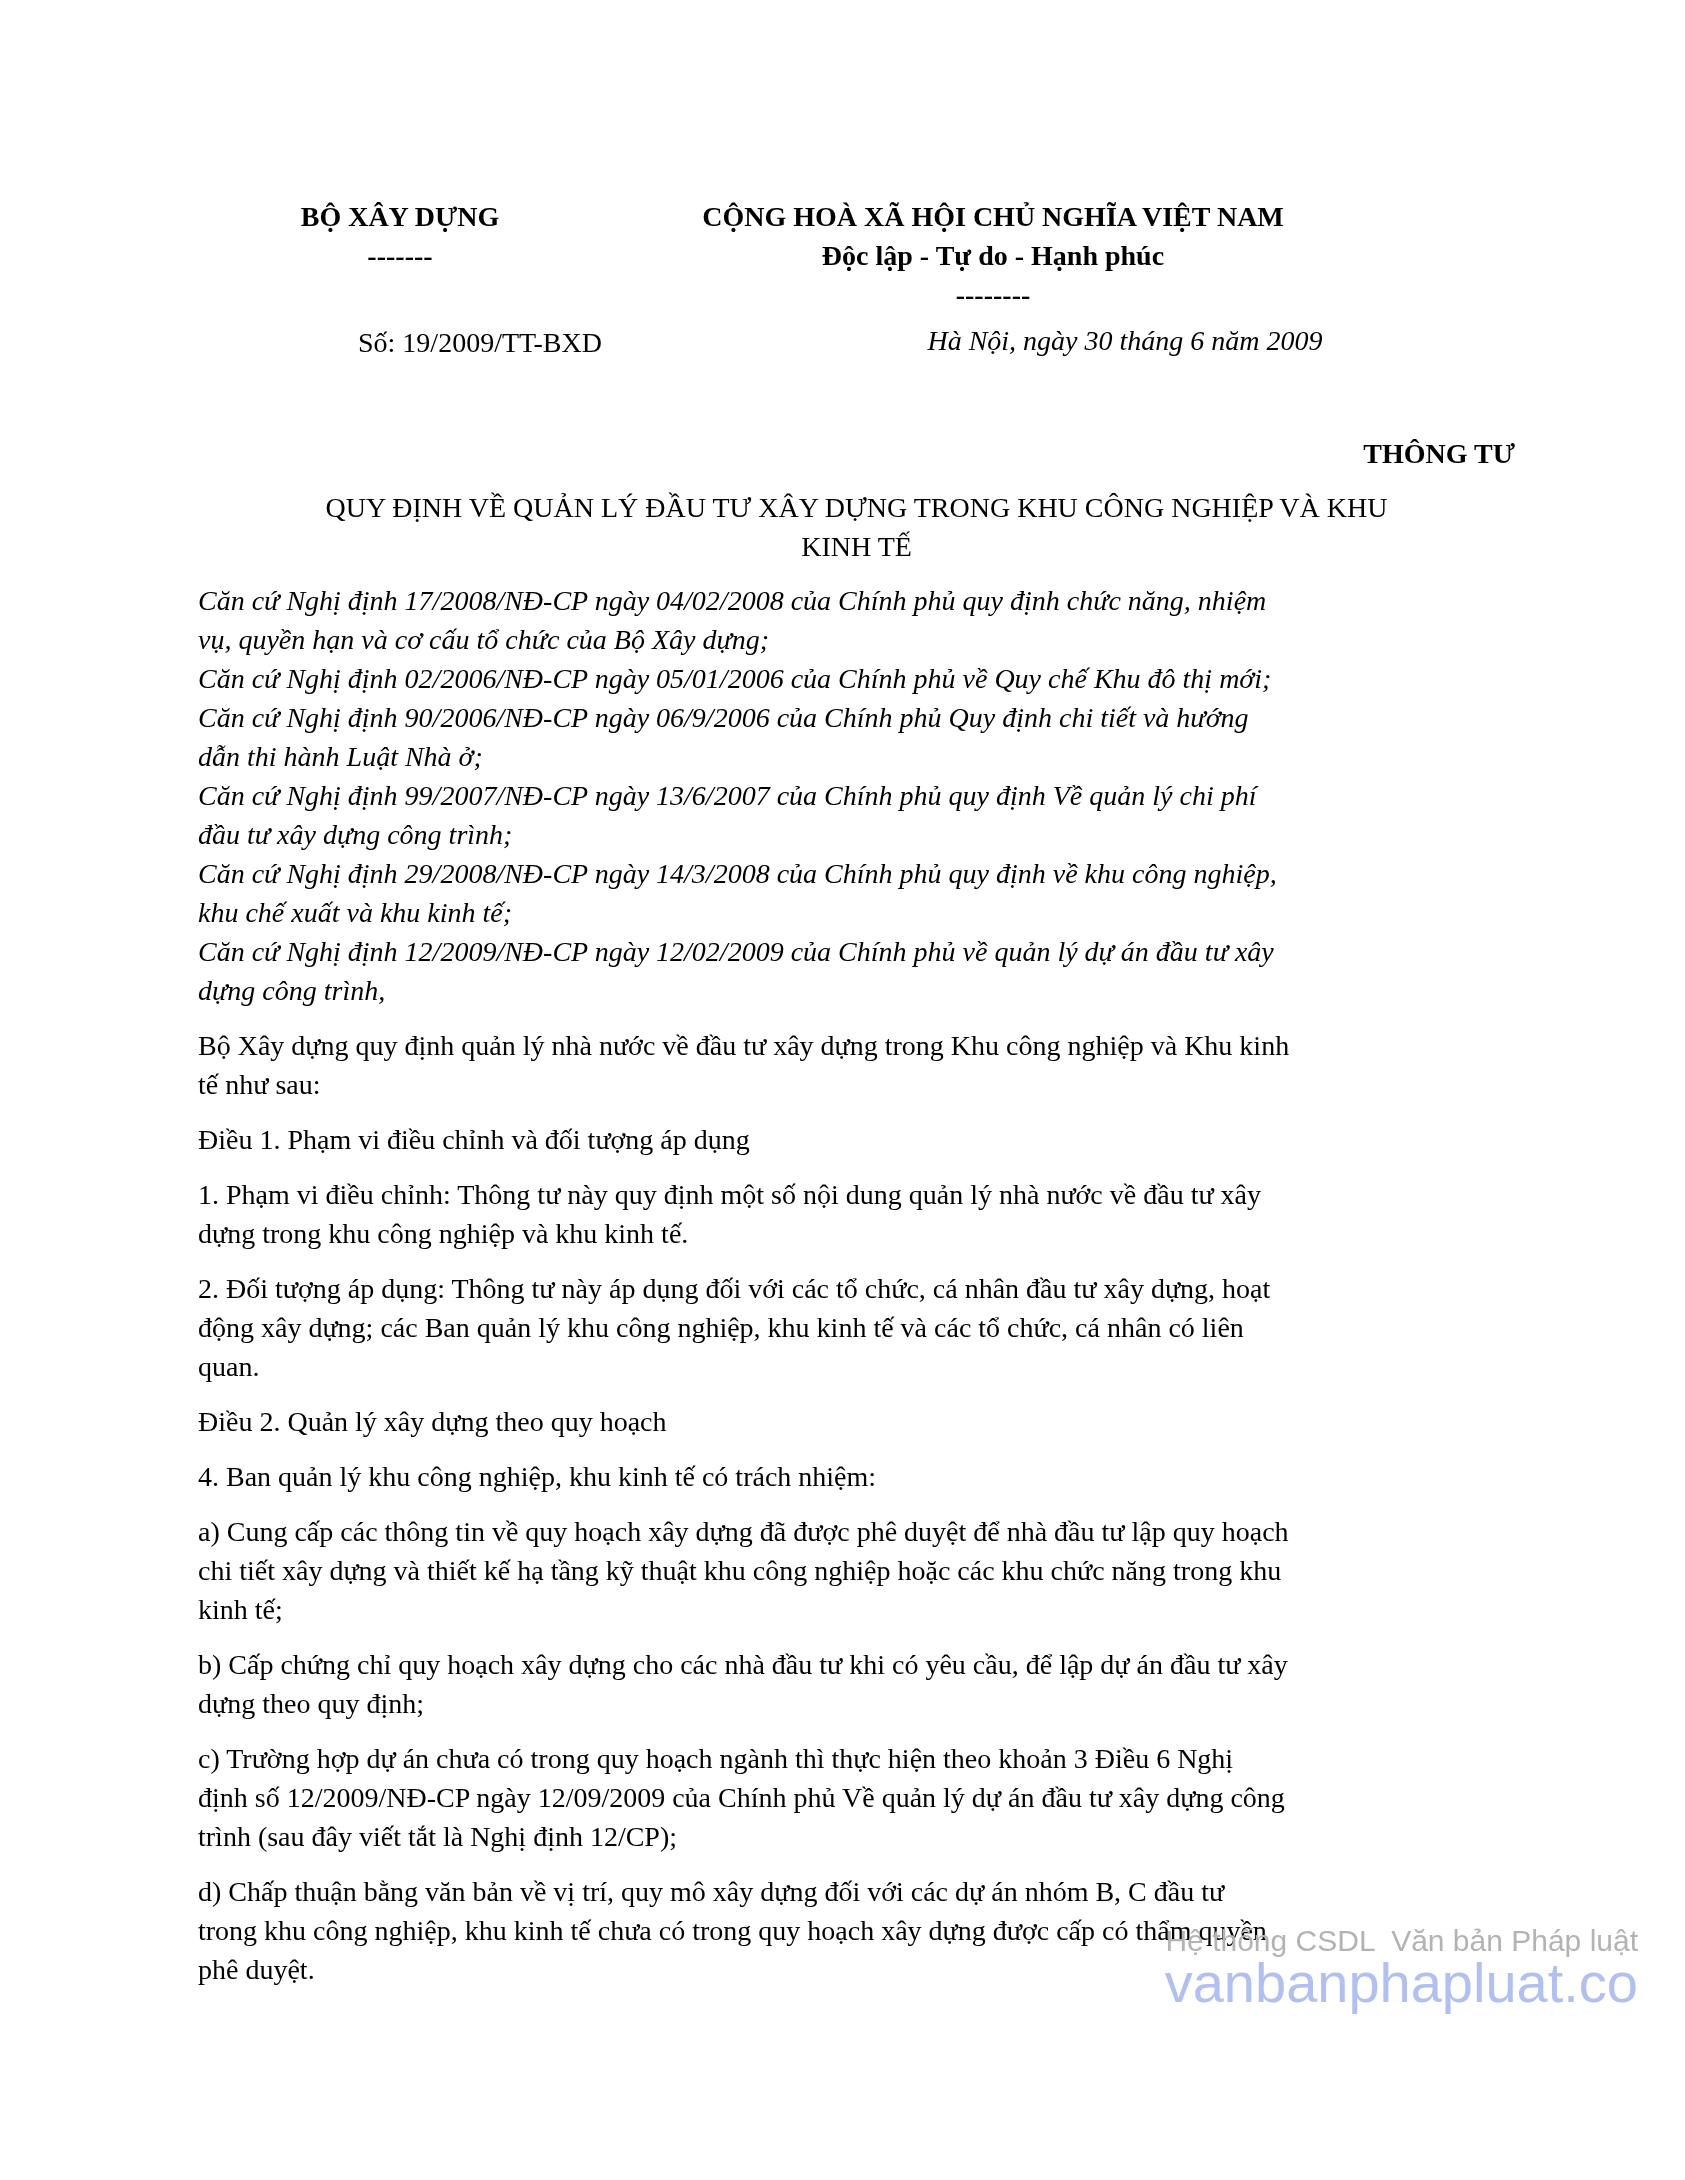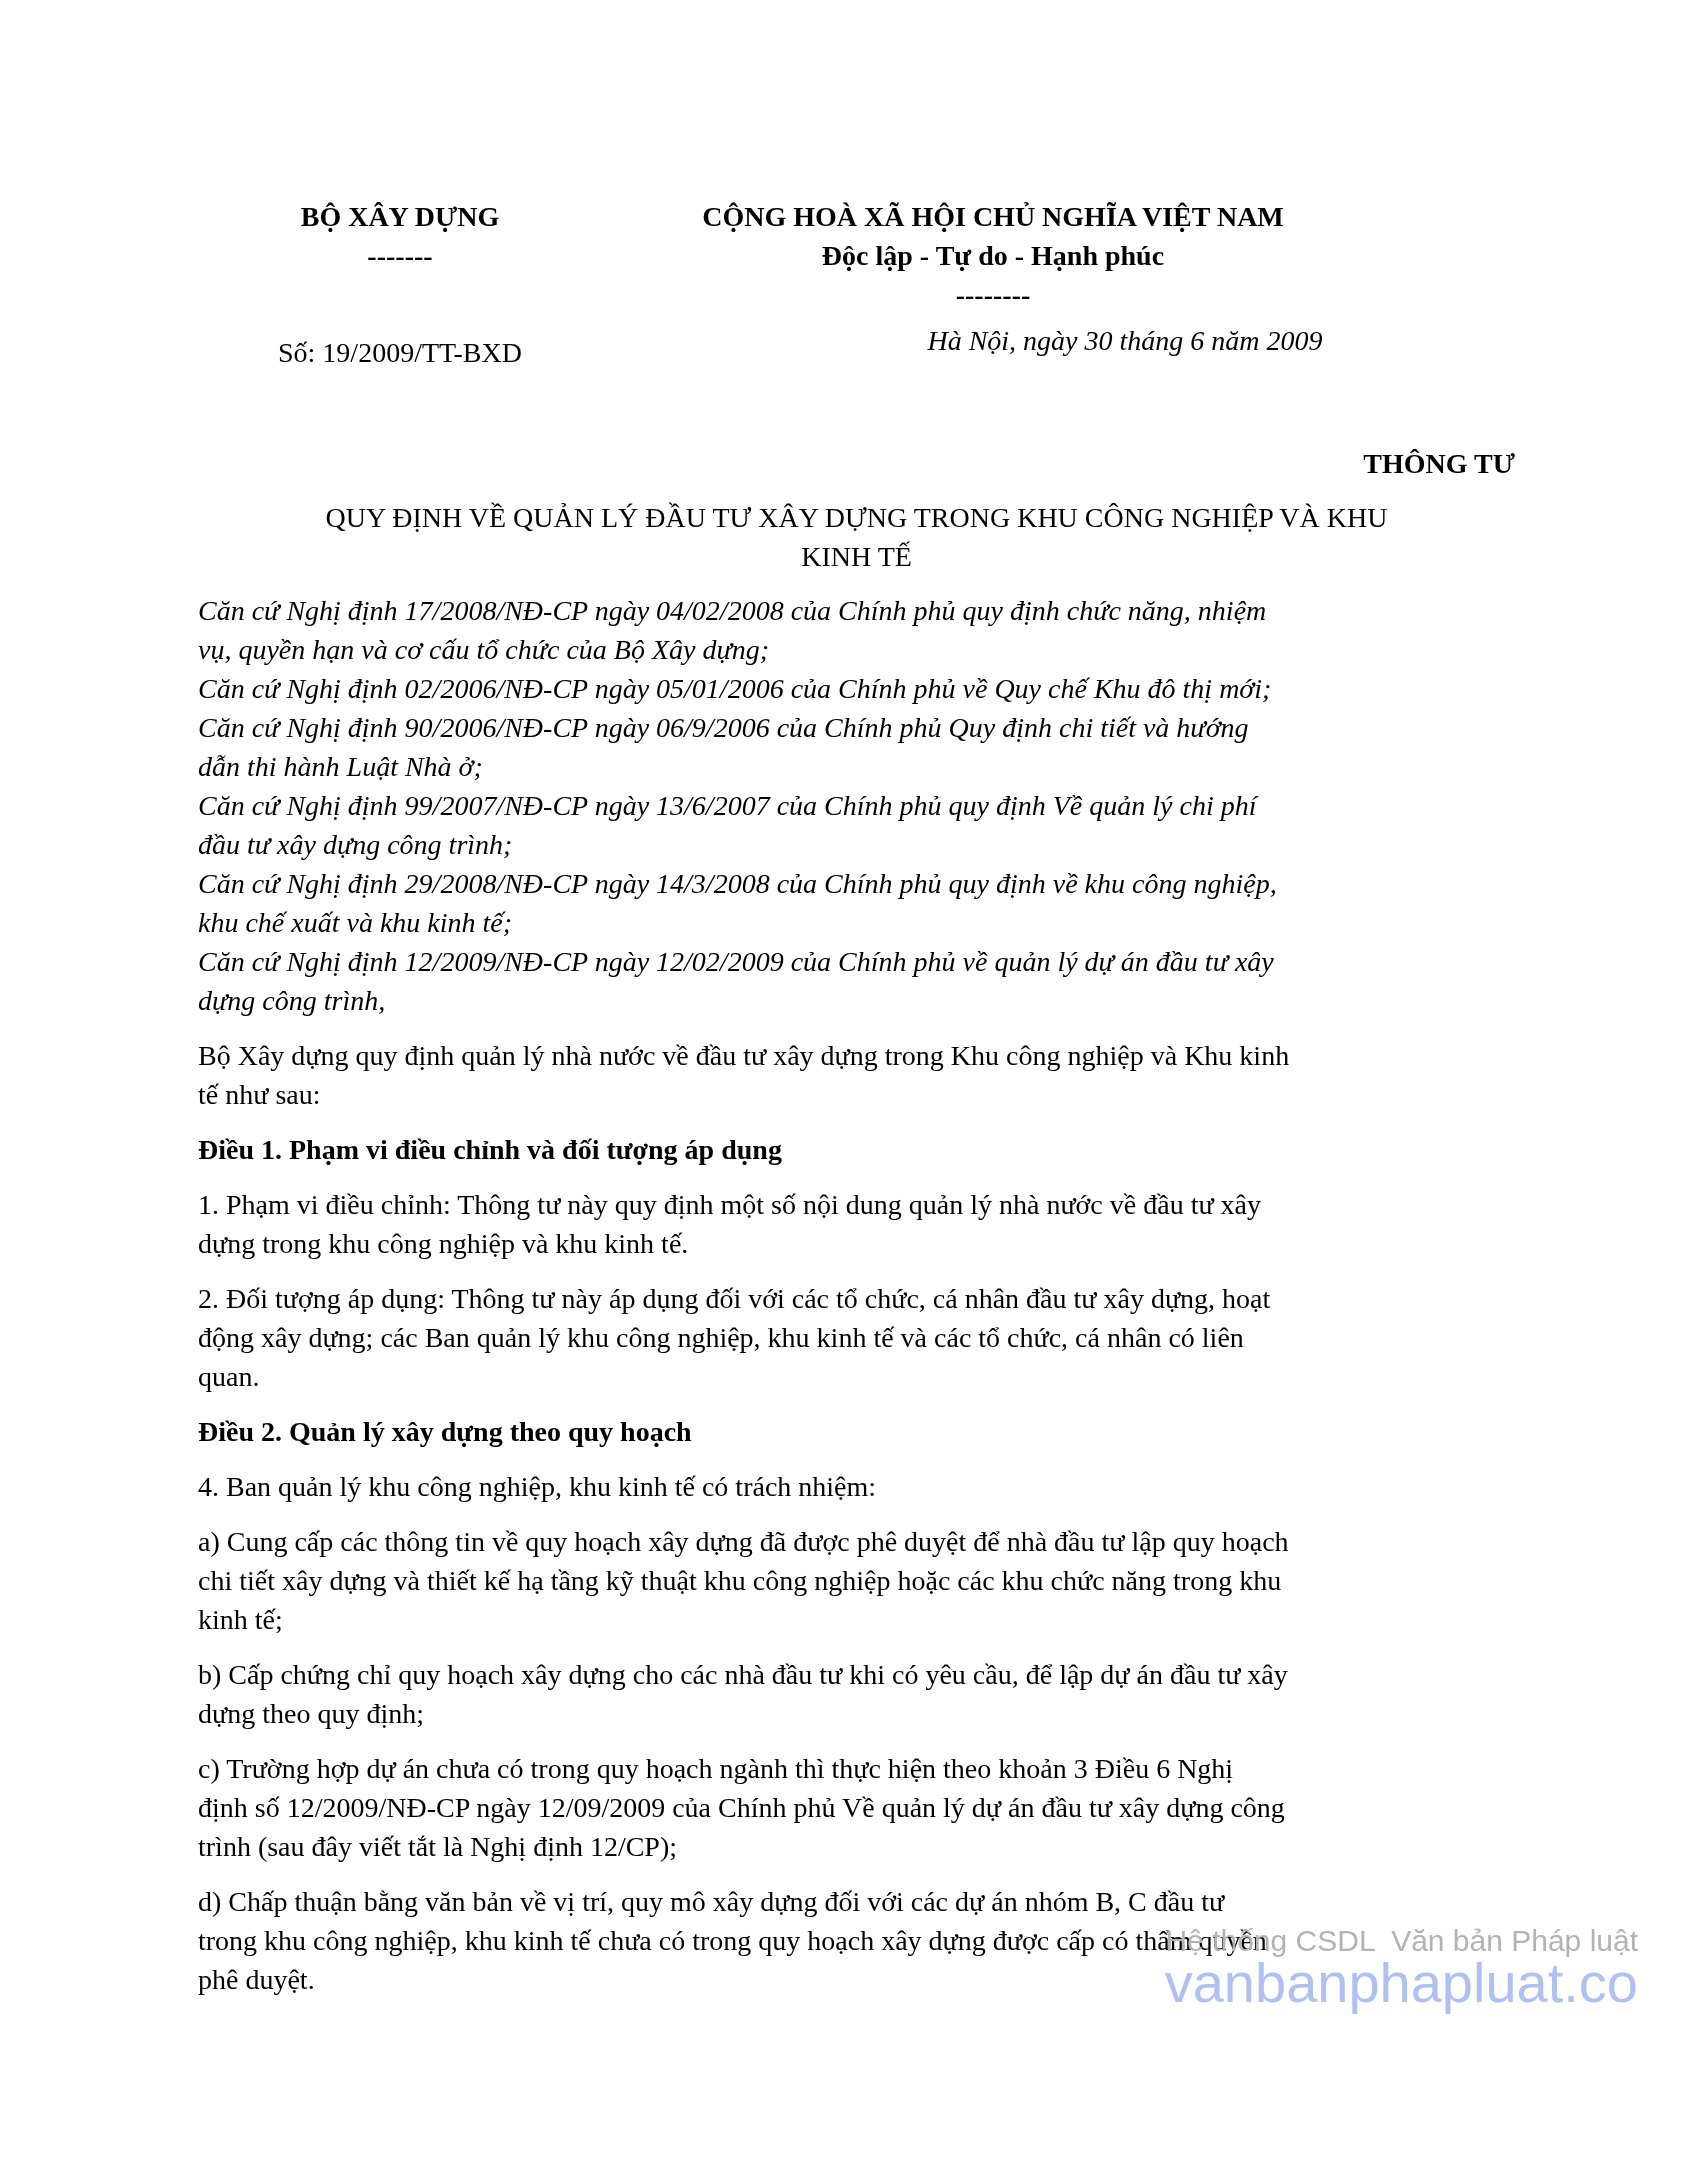--- a/index.html
+++ b/index.html
@@ -31,21 +31,21 @@
     text-align: center;
     flex: none;
   }
   .hdr-right {
     width: 702px;
     margin-left: 40px;
     text-align: center;
     flex: none;
   }
   .spacer-row { height: 39px; }
-  .num-row { margin-top: 19px; }
+  .num-row { margin-top: 9px; text-align: right; }
   .date-row {
     margin-top: 7px;
     position: relative;
     left: 132px;
     font-style: italic;
   }
   .doc-type {
     text-align: right;
     font-weight: bold;
     margin-top: 72px;
@@ -58,21 +58,21 @@
   .preamble { margin-top: 15px; }
   .preamble p {
     margin: 0;
     font-style: italic;
     white-space: pre-line;
   }
   .body-text p {
     margin: 16px 0 0 0;
     white-space: pre-line;
   }
-  .body-text p.article-heading { font-weight: bold; }
+  .body-text p.article-heading { font-weight: normal; }
   .watermark {
     position: absolute;
     top: 1924px;
     right: 47px;
     text-align: right;
     font-family: "Liberation Sans", sans-serif;
   }
   .wm1 {
     font-size: 30px;
     line-height: 33px;

